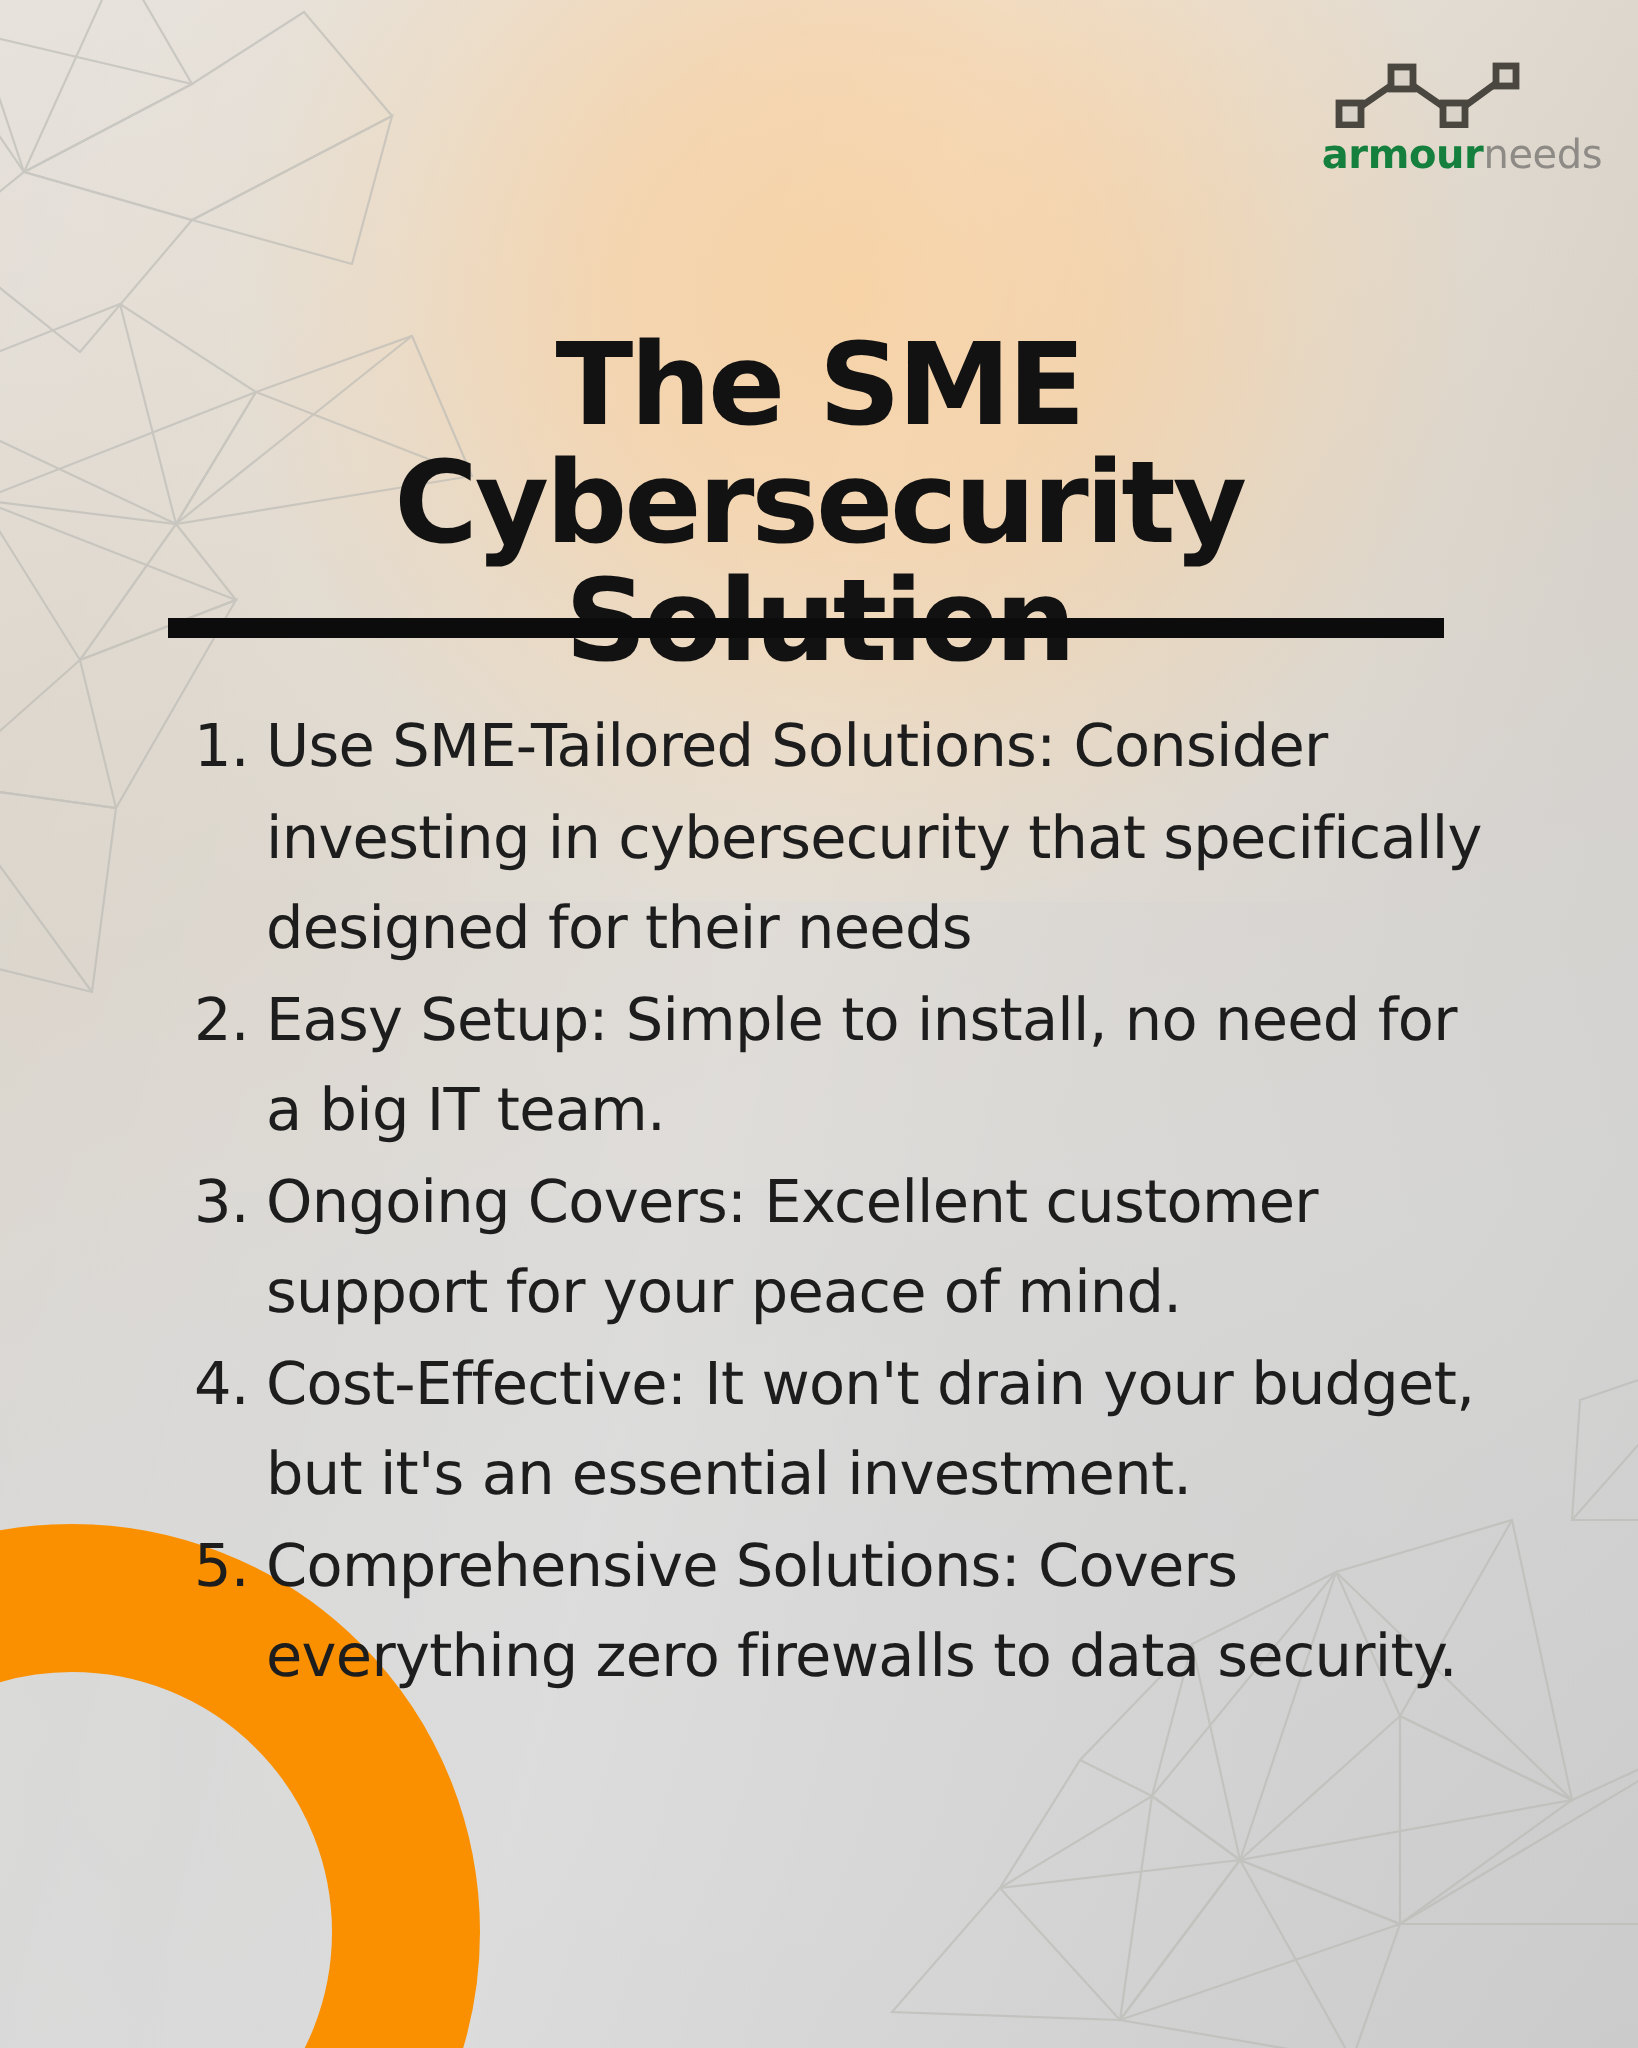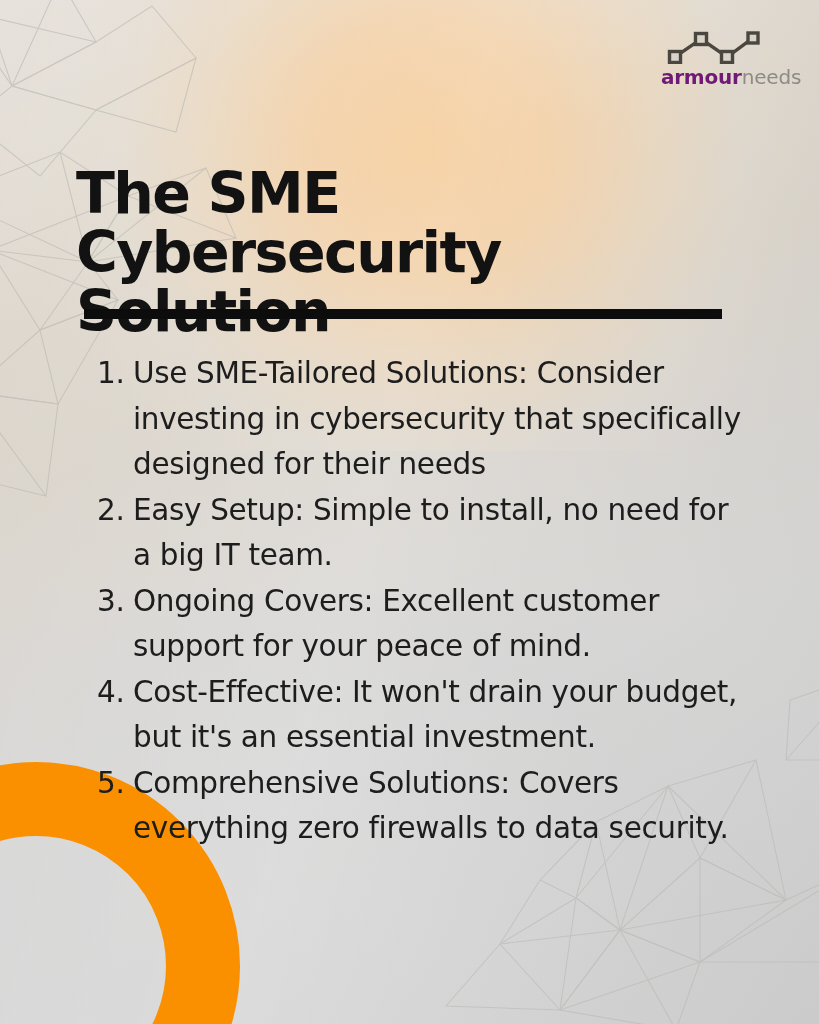--- a/index.html
+++ b/index.html
@@ -99,41 +99,42 @@
   .logo-mark { display: block; }
   .logo-word {
     margin-top: 3px;
     font-size: 20px;
     letter-spacing: -0.2px;
     white-space: nowrap;
     line-height: 1;
   }
   .logo-word .w-armour {
     font-weight: 700;
-    color: #701a75;
+    color: #15803d;
     margin-left: 20px;
   }
   .logo-word .w-zero {
     font-weight: 400;
     color: #8e8b86;
   }
 
   
   .title {
     position: absolute;
     left: 0;
     right: 0;
     top: 126px;
+    text-align: center;
     font-family: "DejaVu Sans", sans-serif;
     font-weight: 700;
     font-size: 57px;
     line-height: 59px;
     letter-spacing: -1.6px;
     color: #121212;
-    padding: 0 76px;
+    padding: 0 60px;
   }
   .title-line { display: block; }
 
   .rule {
     position: absolute;
     left: 84px;
     top: 309px;
     width: 638px;
     height: 10px;
     background: #0c0c0c;

